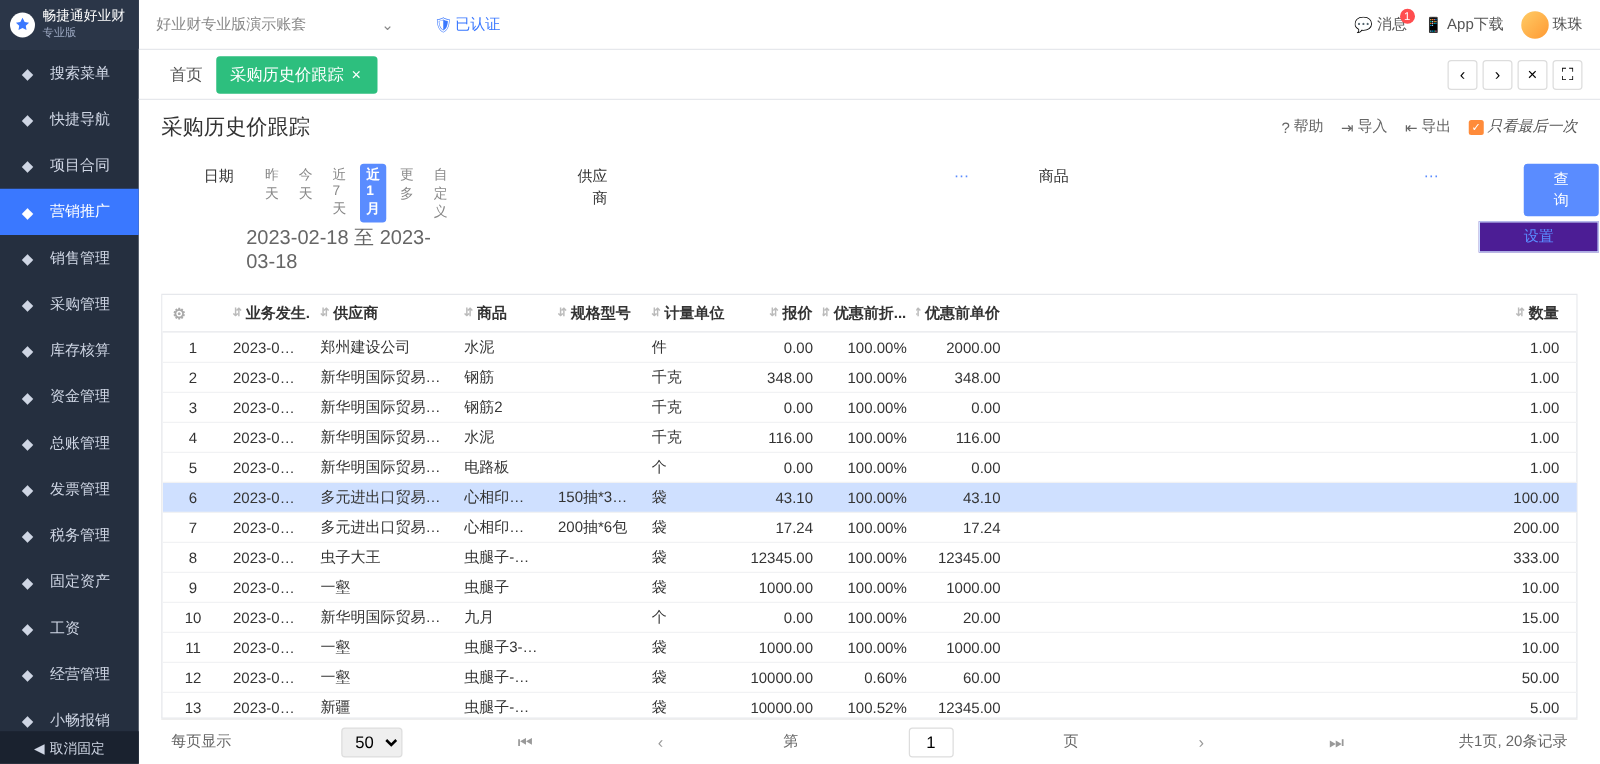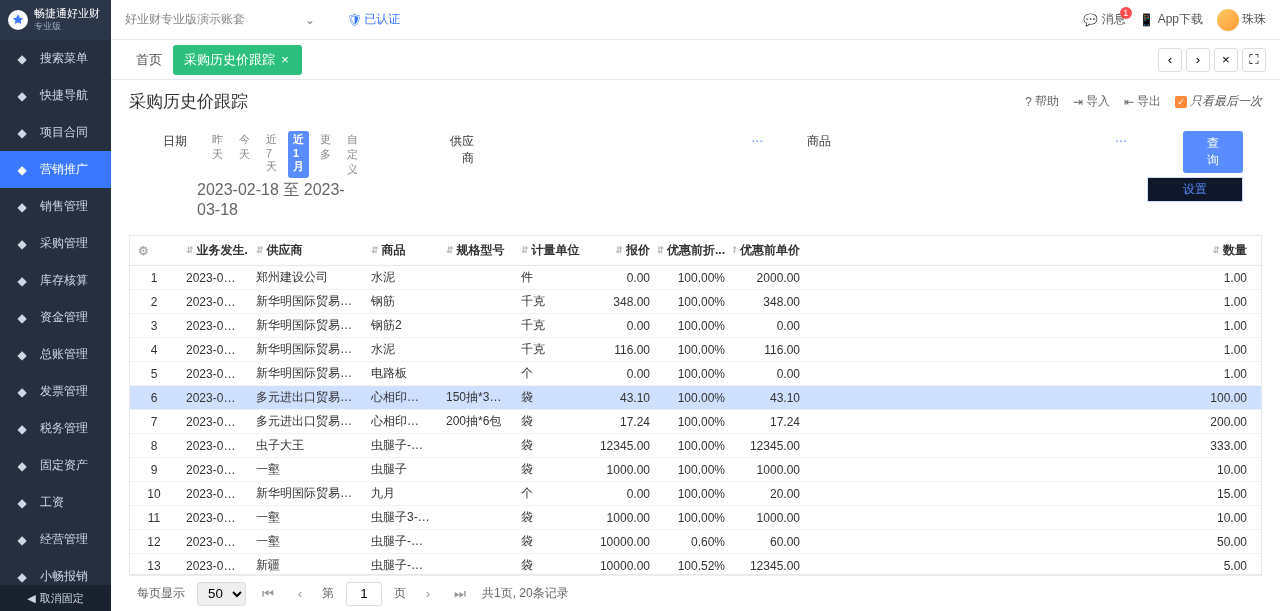--- a/index.html
+++ b/index.html
@@ -41,33 +41,33 @@
 
 
 .page-header { padding: 10px 18px; display: flex; align-items: center; }
 .page-title { font-size: 17px; color: #333; font-weight: normal; }
 .page-actions { margin-left: auto; display: flex; align-items: center; gap: 14px; color: #666; }
 .pa-link { display: inline-flex; align-items: center; gap: 3px; cursor: pointer; }
 .chk { width: 12px; height: 12px; background: #ff8b3a; border-radius: 2px; display: inline-flex; align-items: center; justify-content: center; color: #fff; font-size: 9px; }
 .chk-label { color: #555; font-style: italic; }
 
 
-.filter-row { margin: 0 18px 8px; padding: 8px 30px; display: flex; align-items: flex-start; gap: 16px; }
+.filter-row { margin: 0 18px 8px; padding: 8px 30px; display: flex; align-items: flex-start; gap: 28px; }
 .filter-group { display: flex; align-items: flex-start; gap: 10px; }
 .fg-label { color: #333; padding-top: 2px; min-width: 28px; text-align: right; }
 .date-pills { display: flex; flex-direction: column; gap: 2px; }
 .pill-row { display: flex; gap: 6px; margin-left: 10px; }
 .pill { padding: 1px 5px; border-radius: 3px; cursor: pointer; color: #888; font-size: 11px; }
 .pill.active { background: #5a8cff; color: #fff; font-weight: bold; }
 .date-range { font-size: 16px; color: #666; }
 .filter-input { width: 260px; height: 26px; border: none; border-bottom: 1px solid transparent; outline: none; font-size: 12px; }
 .filter-more { width: 20px; height: 20px; color: #5a8cff; cursor: pointer; display: inline-flex; align-items: center; justify-content: center; }
 .filter-right { margin-left: auto; display: flex; flex-direction: column; gap: 4px; }
 .btn-primary { background: #5a8cff; color: #fff; border: none; border-radius: 3px; padding: 4px 24px; cursor: pointer; font-size: 12px; min-width: 44px; margin-left: 36px; }
-.btn-outline { background: #0f172a; color: #5a8cff; border: 1px solid #cdddff; border-radius: 0; padding: 3px 12px; cursor: pointer; font-size: 12px; min-width: 44px; }
+.btn-outline { background: #4c1d95; color: #5a8cff; border: 1px solid #cdddff; border-radius: 0; padding: 3px 12px; cursor: pointer; font-size: 12px; min-width: 44px; }
 
 
 .table-wrap { margin: 0 18px; border: 1px solid #e6e8ec; flex: 1; display: flex; flex-direction: column; min-height: 0; }
 .thead { display: flex; background: #fff; border-bottom: 1px solid #e6e8ec; font-weight: bold; color: #333; }
 .tbody { flex: 1; overflow-y: auto; }
 .trow { display: flex; border-bottom: 1px solid #f1f2f4; height: 24px; align-items: center; }
 .trow.highlight { background: #cfe0ff; }
 .tcell, .thcell { padding: 4px 8px; white-space: nowrap; overflow: hidden; text-overflow: ellipsis; font-size: 12px; }
 .thcell { padding: 6px 8px; display: flex; align-items: center; gap: 3px; }
 .sort-icon { color: #bbb; font-size: 9px; line-height: 0.8; display: inline-flex; flex-direction: column; }
@@ -78,21 +78,21 @@
 .c-spec { width: 75px; }
 .c-unit { width: 75px; }
 .c-price { width: 70px; text-align: right; }
 .c-disc { width: 75px; text-align: right; }
 .c-unitp { width: 75px; text-align: right; }
 .c-gap { flex: 1; }
 .c-qty { width: 70px; text-align: right; padding-right: 14px; }
 .gear { color: #aaa; }
 
 
-.pagination { height: 36px; border-top: 1px solid #eee; margin: 0 18px; display: flex; align-items: center; justify-content: flex-start; gap: 12px; color: #666; padding: 0 8px; }
+.pagination { height: 36px; border-top: 1px solid #eee; margin: 0 18px; display: flex; align-items: center; justify-content: space-between; gap: 12px; color: #666; padding: 0 8px; }
 .pg-select { height: 24px; border: 1px solid #ddd; border-radius: 3px; padding: 0 6px; }
 .pg-input { width: 36px; height: 24px; border: 1px solid #ddd; border-radius: 3px; text-align: center; }
 .pg-btn { width: 20px; height: 20px; border: none; background: none; color: #999; cursor: pointer; }
 </style>
 </head>
 <body>
 
 <div class="app">
 
   <div class="sidebar">

